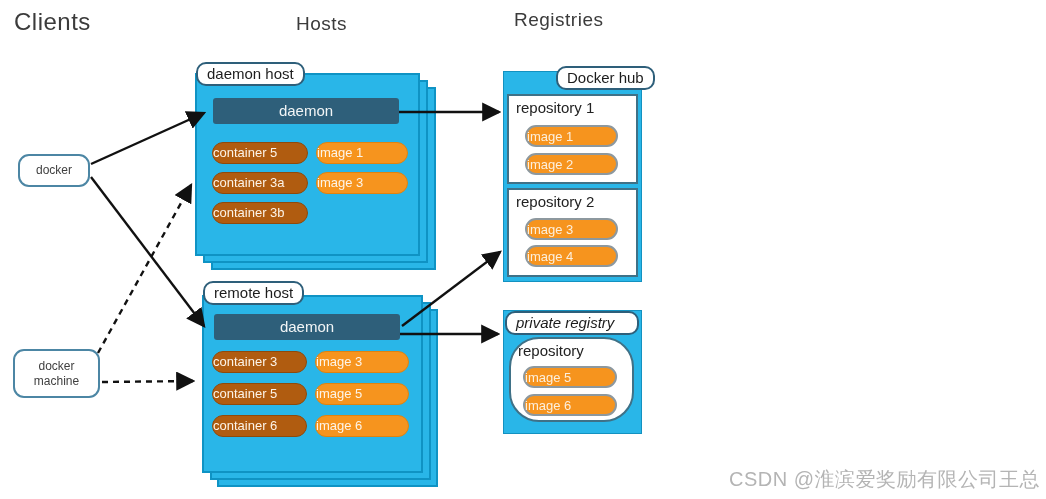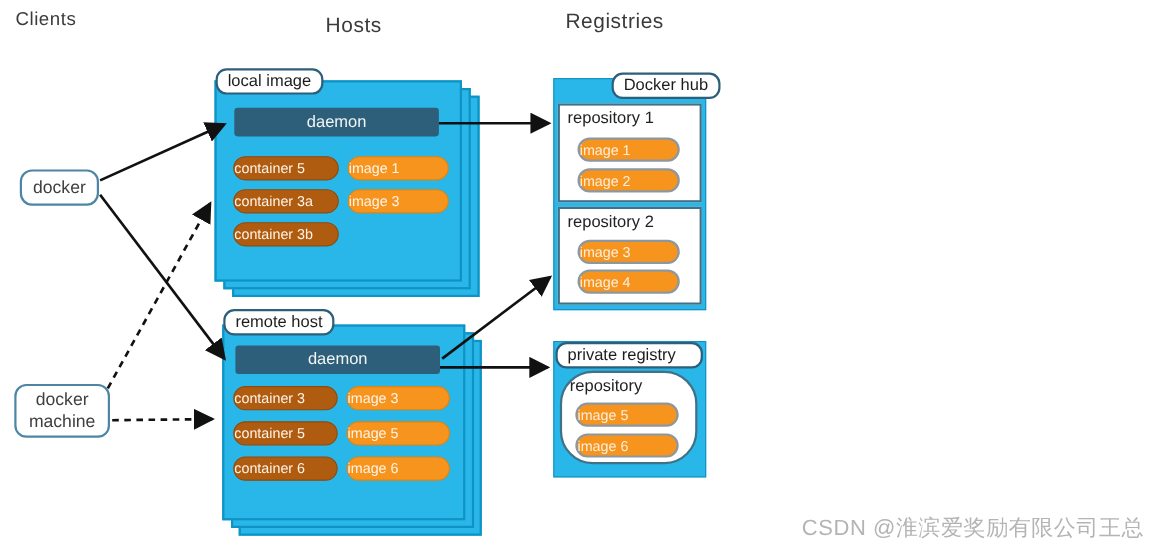--- a/index.html
+++ b/index.html
@@ -7,21 +7,21 @@
   .canvas {
     position:relative; width:1046px; height:499px; background:#ffffff;
     overflow:hidden; font-family:"Liberation Sans", sans-serif;
   }
   .col-header {
     position:absolute; color:#3b3b3b; font-size:19px; letter-spacing:0.5px;
   }
   
   .client-box {
     position:absolute; background:#ffffff; border:2.5px solid #4c86a4;
-    border-radius:11px; color:#3f3f3f; font-size:16px; text-align:center;
+    border-radius:11px; color:#3f3f3f; font-size:12px; text-align:center;
     display:flex; align-items:center; justify-content:center; line-height:1.2;
     z-index:4;
   }
   
   .host-layer {
     position:absolute; background:#29b6e8; border:2px solid #0f93c4;
     z-index:1;
   }
   .host-front { z-index:2; }
   
@@ -55,32 +55,32 @@
   .watermark {
     position:absolute; right:6px; top:466px; color:#b4b4b4; font-size:20px;
     z-index:6; letter-spacing:0.5px;
   }
 </style>
 </head>
 <body>
 
 <div class="canvas">
 
-  <div class="col-header" style="left:14px; top:8px; font-size:17px;">Clients</div>
+  <div class="col-header" style="left:14px; top:8px; font-size:24px;">Clients</div>
   <div class="col-header" style="left:296px; top:13px;">Hosts</div>
   <div class="col-header" style="left:514px; top:9px;">Registries</div>
 
   <div class="client-box" style="left:18px; top:154px; width:72px; height:33px;">docker</div>
   <div class="client-box" style="left:13px; top:349px; width:87px; height:49px; padding:0 8px;">docker machine</div>
 
   <div>
     <div class="host-layer" style="left:211px; top:87px; width:225px; height:183px;"></div>
     <div class="host-layer" style="left:203px; top:80px; width:225px; height:183px;"></div>
     <div class="host-layer host-front" style="left:195px; top:73px; width:225px; height:183px;"></div>
-    <div class="label-tab" style="left:196px; top:62px;">local image</div>
+    <div class="label-tab" style="left:196px; top:62px;">daemon host</div>
     <div class="daemon-bar" style="left:213px; top:98px; width:186px;">daemon</div>
     <div class="pill container-pill" style="left:212px; top:142px; width:96px;">container 5</div>
     <div class="pill image-pill" style="left:316px; top:142px; width:92px;">image 1</div>
     <div class="pill container-pill" style="left:212px; top:172px; width:96px;">container 3a</div>
     <div class="pill image-pill" style="left:316px; top:172px; width:92px;">image 3</div>
     <div class="pill container-pill" style="left:212px; top:202px; width:96px;">container 3b</div>
   </div>
 
   <div>
     <div class="host-layer" style="left:217px; top:309px; width:221px; height:178px;"></div>
@@ -106,21 +106,21 @@
     </div>
     <div class="repo-box" style="left:507px; top:188px; width:131px; height:89px;">
       <div class="repo-name">repository 2</div>
       <div class="pill registry-pill" style="left:16px; top:28px; width:93px;">image 3</div>
       <div class="pill registry-pill" style="left:16px; top:55px; width:93px;">image 4</div>
     </div>
   </div>
 
   <div>
     <div class="registry-box" style="left:503px; top:310px; width:139px; height:124px;"></div>
-    <div class="label-tab" style="left:505px; top:311px; width:134px;">private registry</div>
+    <div class="label-tab" style="left:505px; top:311px; width:134px;font-style:italic;">private registry</div>
     <div class="repo-box" style="left:509px; top:337px; width:125px; height:85px;border-radius:30px;">
       <div class="repo-name">repository</div>
       <div class="pill registry-pill" style="left:12px; top:27px; width:94px;">image 5</div>
       <div class="pill registry-pill" style="left:12px; top:55px; width:94px;">image 6</div>
     </div>
   </div>
 
   <svg class="arrows" width="1046" height="499" viewBox="0 0 1046 499">
     <defs>
       <marker id="ah" markerWidth="8" markerHeight="8" refX="7" refY="4" orient="auto">

